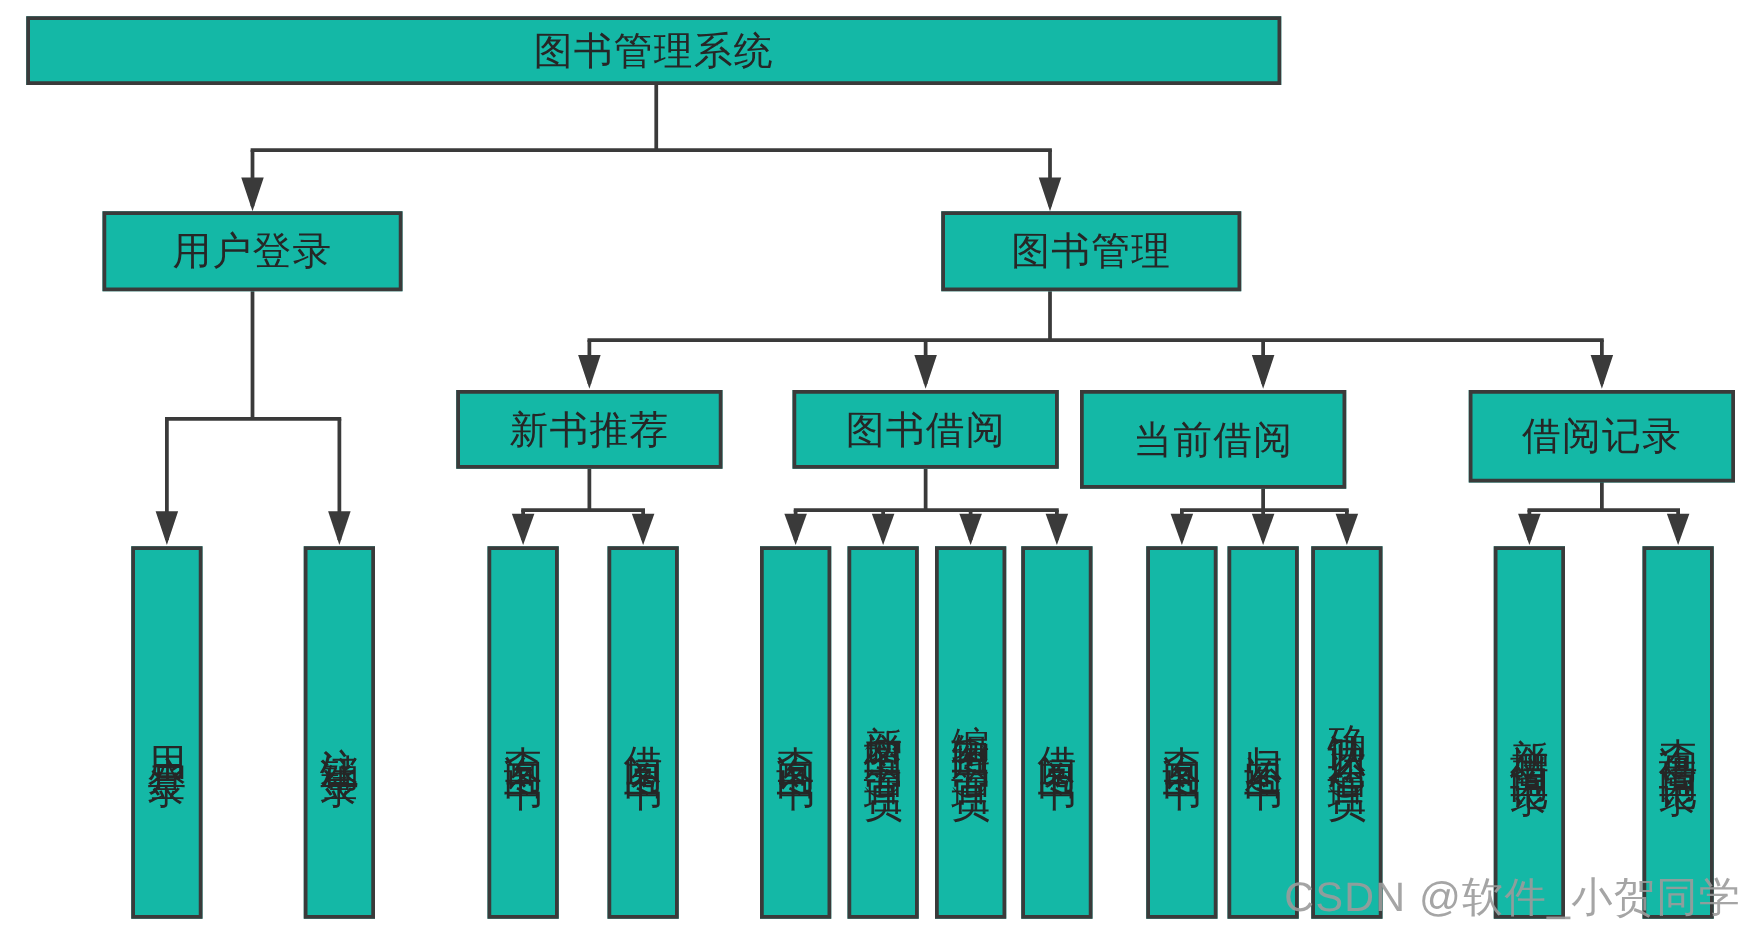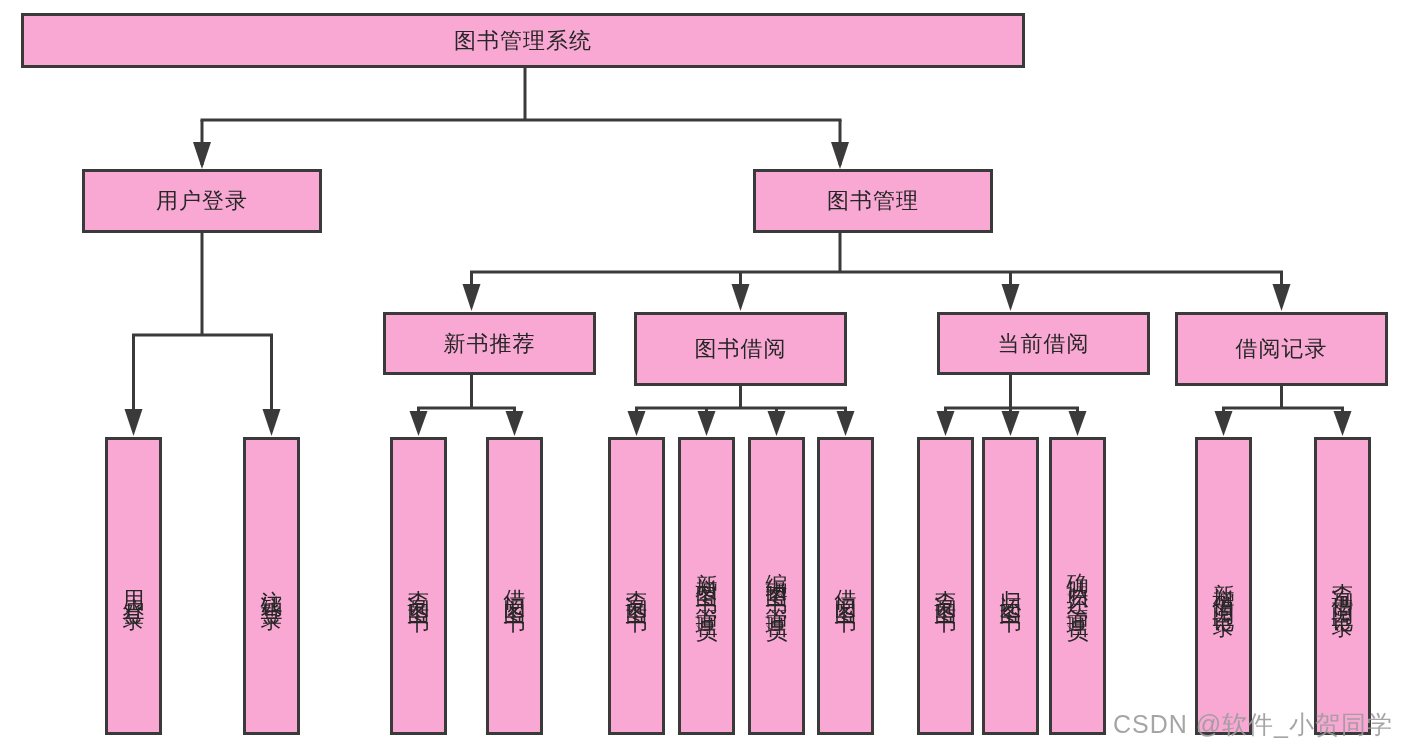--- a/index.html
+++ b/index.html
@@ -11,39 +11,39 @@
     overflow:hidden;
   }
   #connectors{
     position:absolute;left:0;top:0;width:1405px;height:747px;
     pointer-events:none;
   }
   .box{
     position:absolute;
     box-sizing:border-box;
     border:3px solid #3a3a3a;
-    background:#f9a8d4;
+    background:#14b8a6;
     display:flex;align-items:center;justify-content:center;
     color:#262626;
-    font-size:22px;
+    font-size:31px;
     letter-spacing:1px;
     z-index:2;
   }
   .leaf{width:57px;top:437px;height:298px;}
   .vtext{
     writing-mode:vertical-rl;
     text-orientation:mixed;
     letter-spacing:7px;
     line-height:1;
     white-space:nowrap;
   }
   .watermark{
     position:absolute;
     right:12px;bottom:6px;
-    font-size:25px;
+    font-size:33px;
     color:#9c9c9c;
     letter-spacing:1px;
     z-index:3;
     opacity:.9;
   }
   line{stroke:#3a3a3a;stroke-width:3;}
   polygon{fill:#3a3a3a;}
 </style>
 </head>
 <body>
@@ -124,23 +124,23 @@
       <line x1="1342.5" y1="408" x2="1342.5" y2="432"></line>
       <polygon points="1333.5,411 1351.5,411 1342.5,436"></polygon>
     </g>
   </svg>
 
   <div class="box" style="left:21px;top:13px;width:1004px;height:55px;">图书管理系统</div>
 
   <div class="box" style="left:82px;top:169px;width:240px;height:64px;">用户登录</div>
   <div class="box" style="left:753px;top:169px;width:240px;height:64px;">图书管理</div>
 
-  <div class="box" style="left:365px;top:312px;width:213px;height:63px;margin-left:18px;">新书推荐</div>
-  <div class="box" style="left:634px;top:312px;width:213px;height:74px;">图书借阅</div>
-  <div class="box" style="left:937px;top:312px;width:213px;height:63px;">当前借阅</div>
+  <div class="box" style="left:365px;top:312px;width:213px;height:63px;">新书推荐</div>
+  <div class="box" style="left:634px;top:312px;width:213px;height:63px;">图书借阅</div>
+  <div class="box" style="left:864px;top:312px;width:213px;height:79px;">当前借阅</div>
   <div class="box" style="left:1175px;top:312px;width:213px;height:74px;">借阅记录</div>
 
   <div class="box leaf" style="left:105px;">
     <span class="vtext">用户登录</span>
   </div>
   <div class="box leaf" style="left:243px;">
     <span class="vtext">注销登录</span>
   </div>
   <div class="box leaf" style="left:390px;">
     <span class="vtext">查询图书</span>

